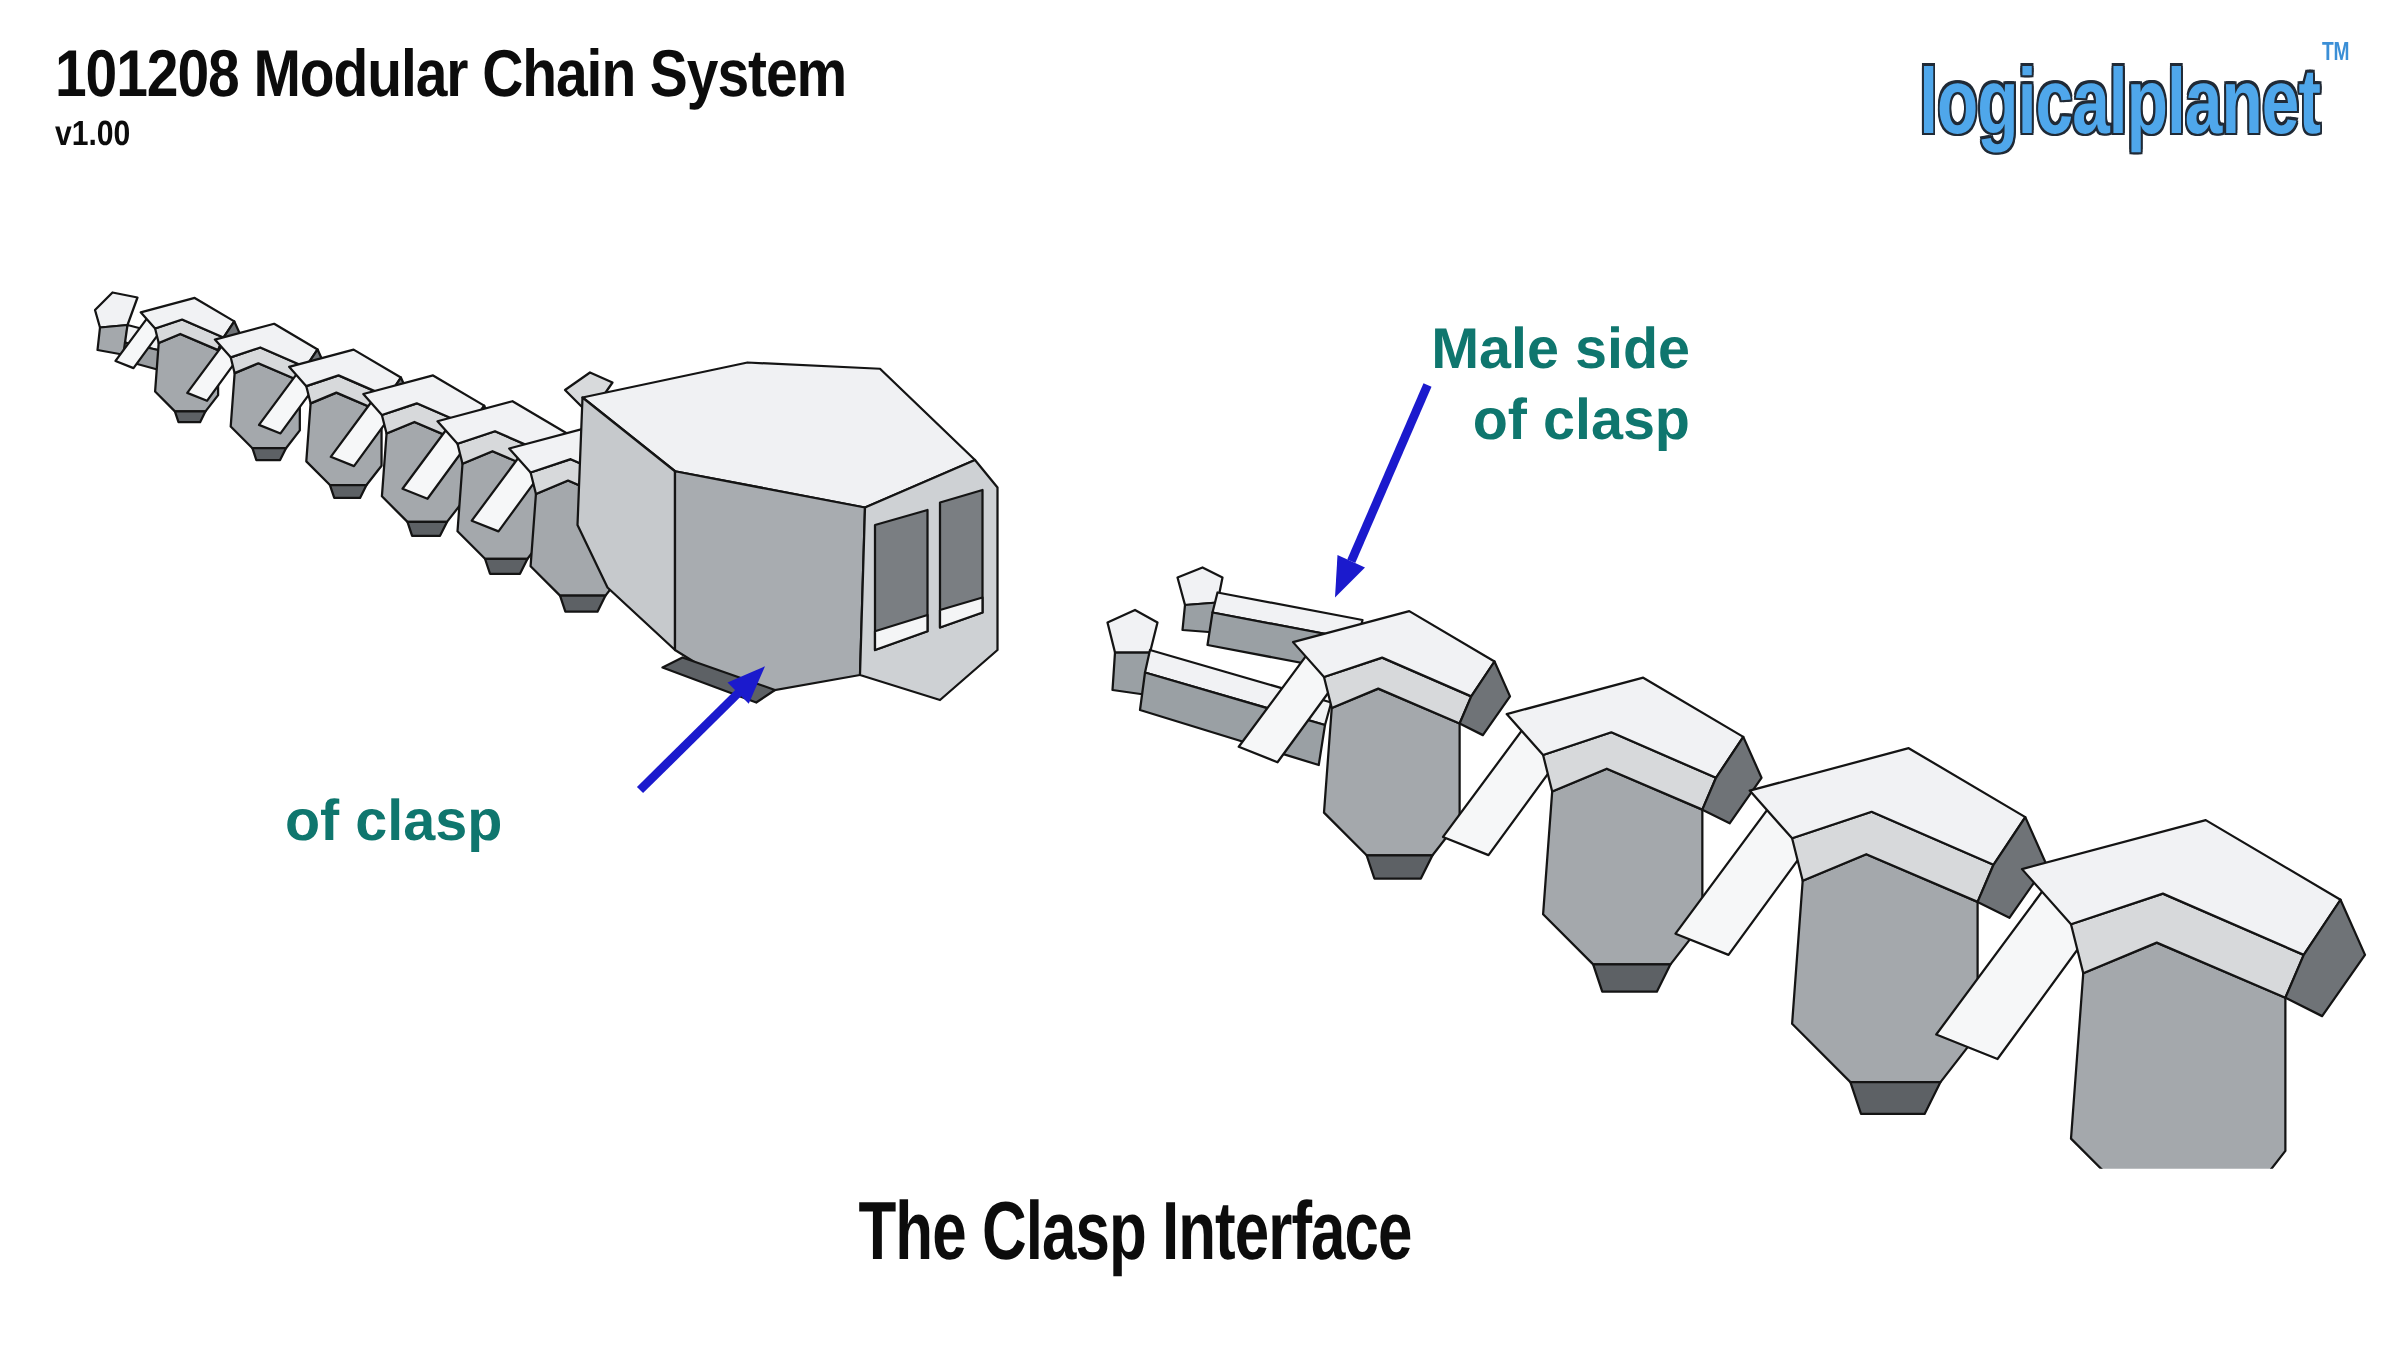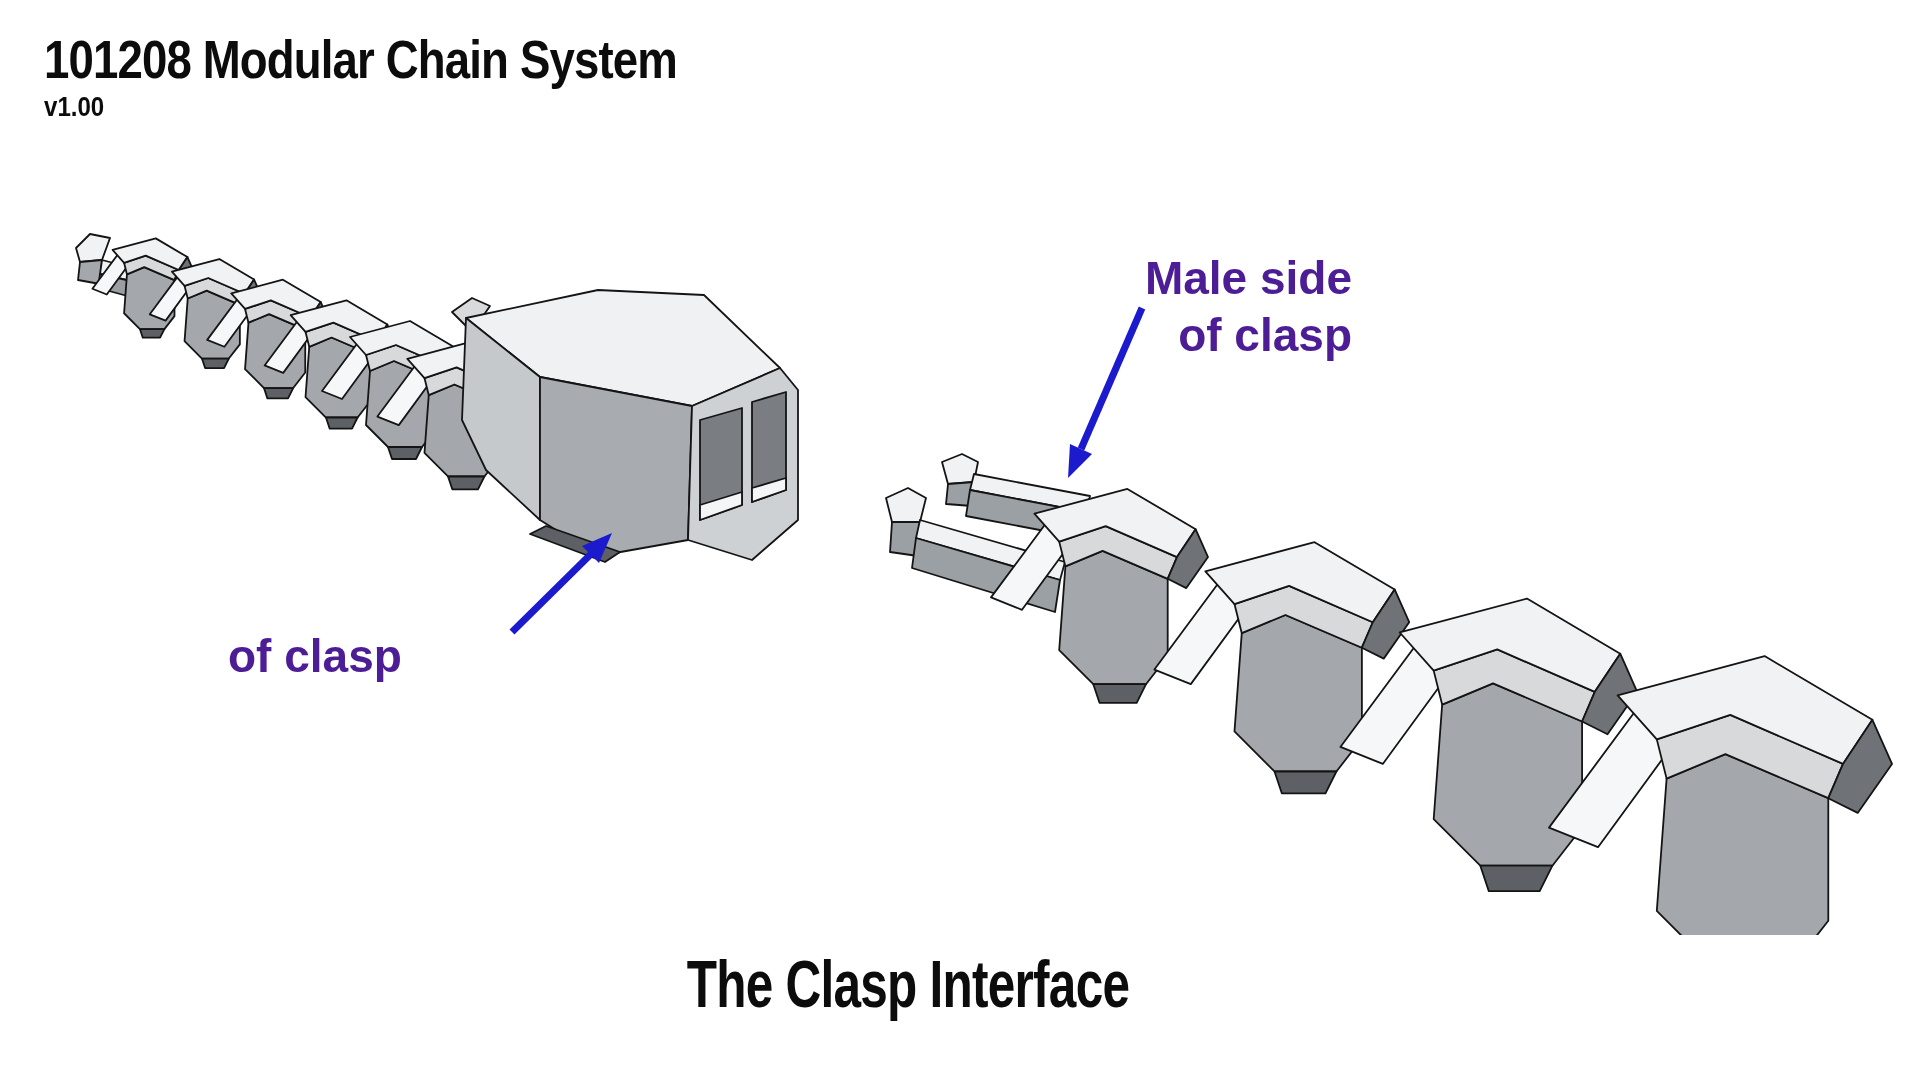--- a/index.html
+++ b/index.html
@@ -16,21 +16,21 @@
 
   .logo-block{position:absolute;top:30px;right:40px;text-align:right;}
   .logo-text{display:inline-block;font-size:74px;font-weight:bold;letter-spacing:-1px;
              color:#4FA7EB;transform:scaleX(.73);transform-origin:right center;white-space:nowrap;
              text-shadow:-2px 0 0 #202A36,2px 0 0 #202A36,0 -2px 0 #202A36,0 2px 0 #202A36,
                          -2px 2px 0 #202A36,2px 2px 0 #202A36,-2px -2px 0 #202A36,2px -2px 0 #202A36;}
   .logo-tm{font-size:21px;font-weight:bold;color:#3B8FD6;vertical-align:58px;letter-spacing:0;
            text-shadow:none;margin-left:2px;}
 
   
-  .callout{position:absolute;font-size:46px;font-weight:bold;color:#4c1d95;line-height:57px;}
+  .callout{position:absolute;font-size:46px;font-weight:bold;color:#0f766e;line-height:57px;}
   .callout.male{top:250px;right:568px;text-align:right;}
   .callout.female{left:228px;top:628px;text-align:left;}
 
   
   .caption{position:absolute;left:908px;top:946px;font-size:66px;font-weight:bold;color:#0c0c0c;
            white-space:nowrap;transform:translateX(-50%) scaleX(.75);letter-spacing:-1px;}
 
   
   .render{position:absolute;}
   .render.left{left:60px;top:200px;}
@@ -41,20 +41,23 @@
 </head>
 <body>
 
 <div id="stage">
 
   <div class="title-block">
     <h1 class="doc-title">101208 Modular Chain System</h1><br>
     <span class="doc-version">v1.00</span>
   </div>
 
+  <div class="logo-block">
+    <span class="logo-text"><span>logicalplanet</span><span class="logo-tm">TM</span></span>
+  </div>
 
   <div class="render left">
     <svg width="760" height="380" viewBox="0 0 760 380">
       <defs>
         <g id="linkL" stroke="#141414" stroke-width="1.8" stroke-linejoin="round">
           <polygon points="-80,8 -40,-46 -22,-36 -60,16" fill="#f6f7f8" vector-effect="non-scaling-stroke"></polygon>
           <polygon points="-32,-12 -8,-22 34,-4 34,46 20,64 -14,64 -36,42" fill="#a4a8ac" vector-effect="non-scaling-stroke"></polygon>
           <polygon points="-36,-28 -6,-38 40,-18 34,-4 -8,-22 -32,-12" fill="#d7d9db" vector-effect="non-scaling-stroke"></polygon>
           <polygon points="-52,-46 8,-62 52,-36 40,-18 -6,-38 -36,-28" fill="#f1f2f4" vector-effect="non-scaling-stroke"></polygon>
           <polygon points="40,-18 52,-36 60,-18 46,2 34,-4" fill="#6f7377" vector-effect="non-scaling-stroke"></polygon>

